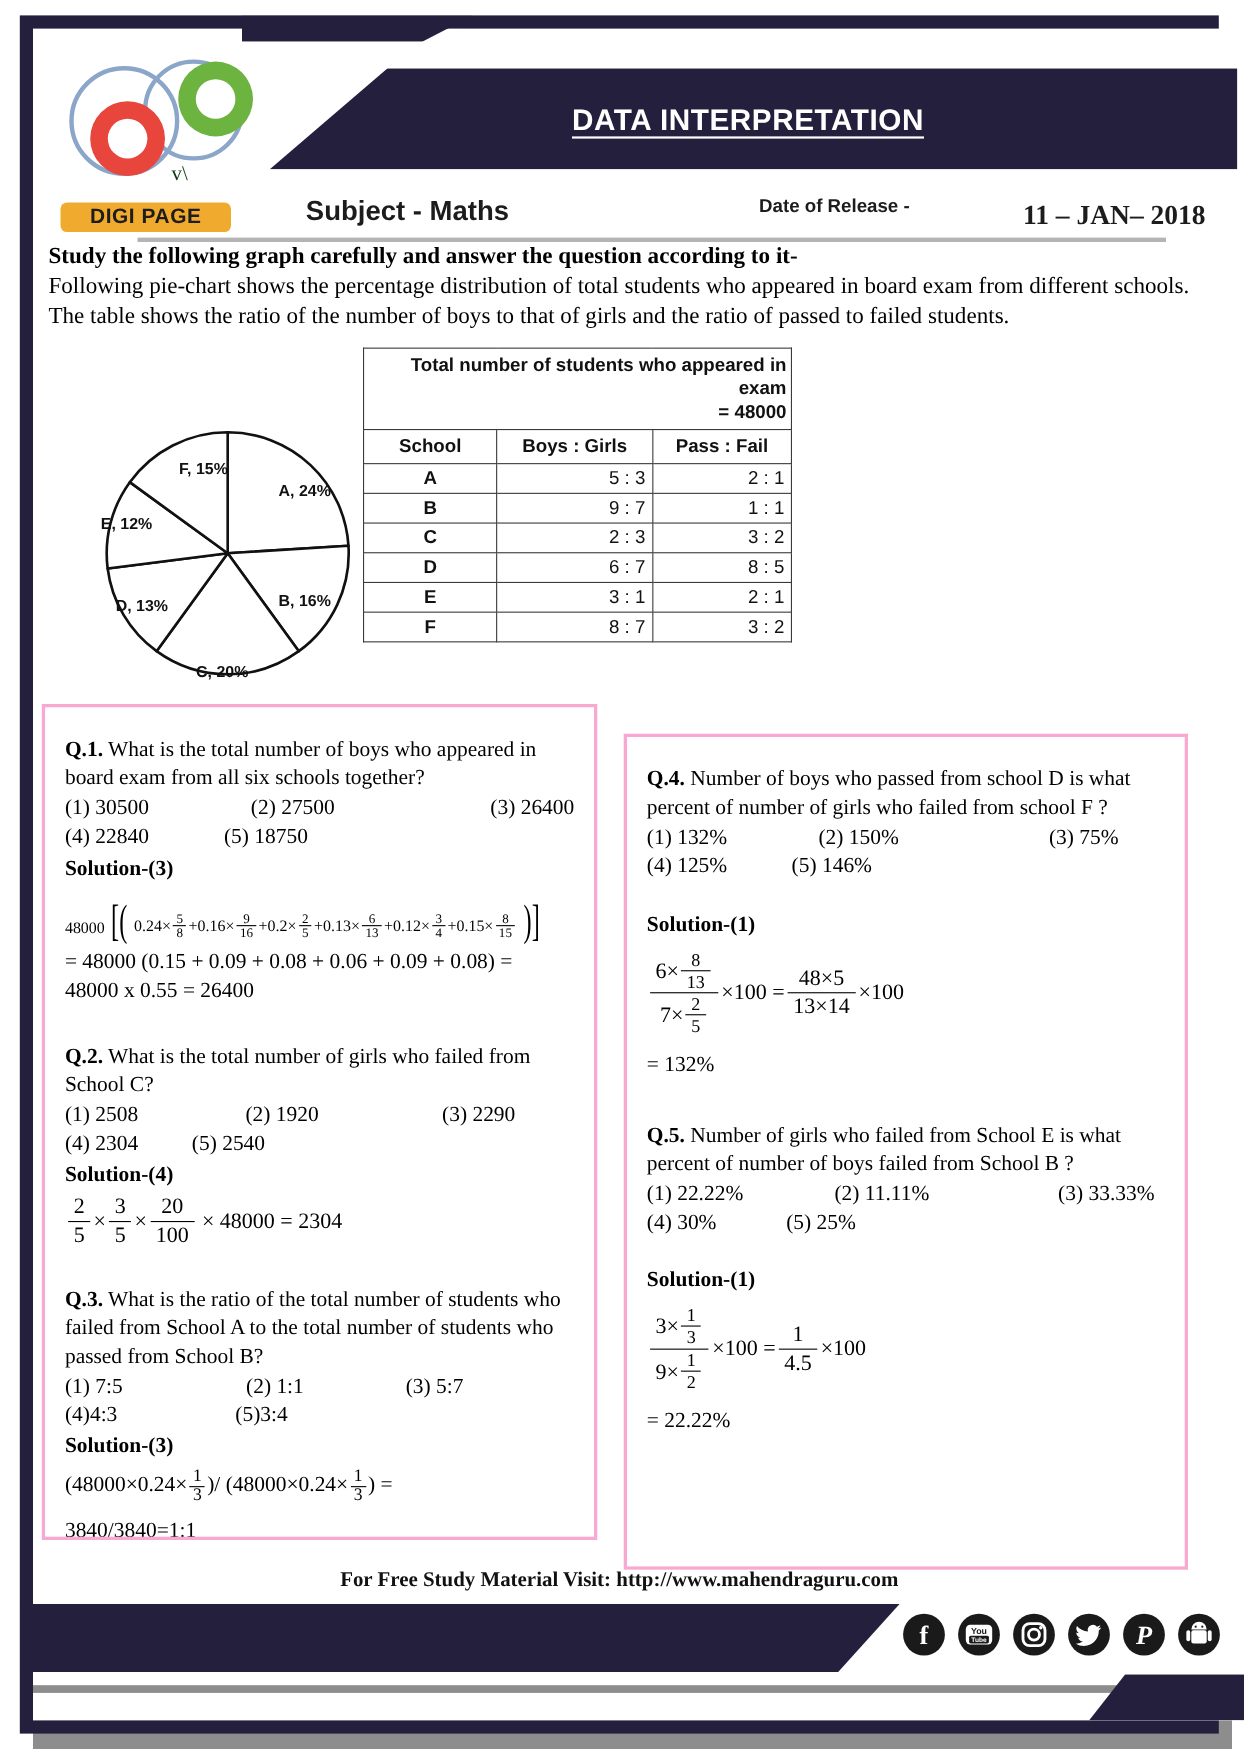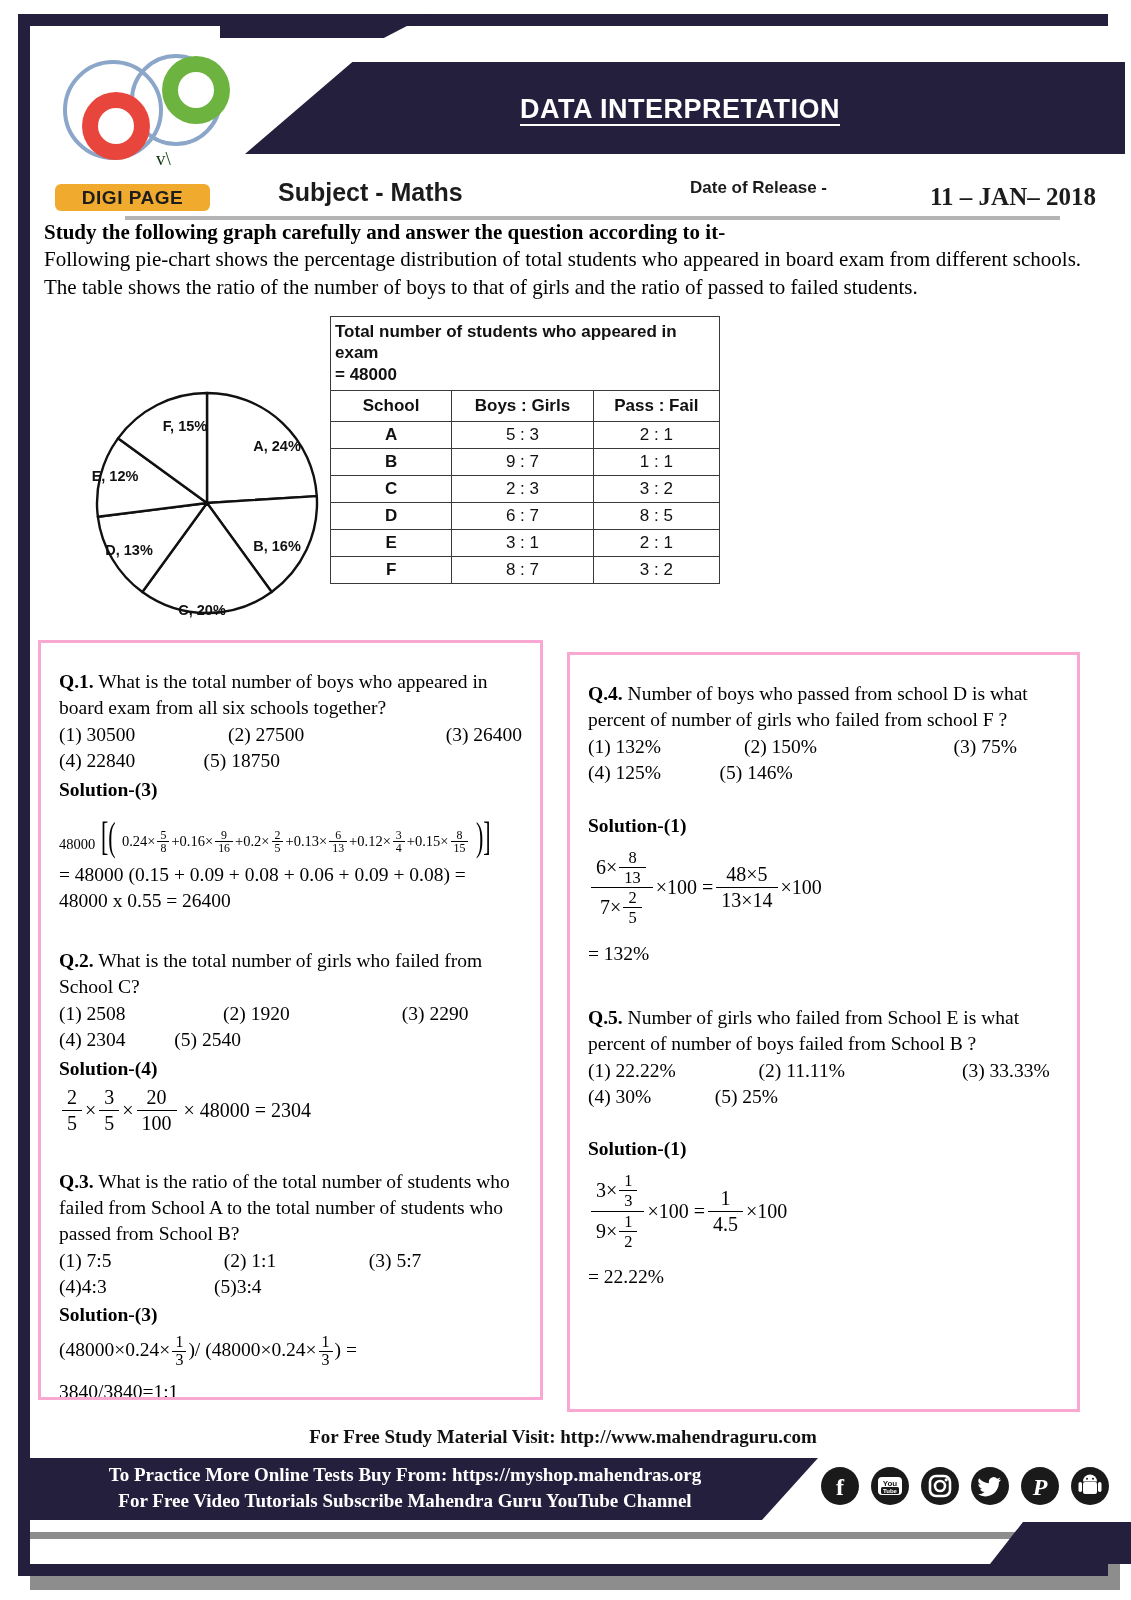--- a/index.html
+++ b/index.html
@@ -137,44 +137,44 @@
     font-family: "Liberation Sans", sans-serif;
     background: #fff;
   }
   table.dtable td, table.dtable th {
     border: 1px solid #3a3a3a;
     padding: 3px 6px;
     font-size: 17px;
     color: #111;
   }
   .tbl-caption {
-    font-weight: bold; font-size: 16.5px; text-align: left; line-height: 1.25;
+    font-weight: bold; font-size: 16.5px; text-align: right; line-height: 1.25;
     padding: 4px 4px 5px 4px !important;
   }
   .tbl-head th { font-weight: bold; font-size: 18px; text-align: center; padding: 5px 18px !important; }
   .th-school { width: 120px; }
   .th-bg { width: 140px; }
   .th-pf { width: 125px; }
   .cell-school { text-align: center; font-weight: bold; font-size: 18px; }
-  .cell-ratio { text-align: center; font-size: 18px; }
+  .cell-ratio { text-align: right; font-size: 18px; }
 
   
   .qbox {
     position: absolute;
     border: 3px solid #f9a8d4;
     background: #fff;
     padding: 26px 18px 16px 18px;
     font-family: "Liberation Serif", serif;
     font-size: 19.5px;
     color: #000;
     line-height: 1.34;
     overflow: hidden;
   }
   .qbox-left  { left: 8px;  top: 614px; width: 505px; height: 760px; }
-  .qbox-right { left: 537px; top: 626px; width: 513px; height: 760px; }
+  .qbox-right { left: 537px; top: 641px; width: 513px; height: 760px; }
 
   .q-title { margin-bottom: 1px; }
   .q-title b { font-weight: bold; }
   .opt-row { display: block; white-space: pre; }
   .sol-label { font-weight: bold; margin-top: 2px; }
   .qblock { margin-bottom: 20px; }
   .plain-math { margin-top: 6px; line-height: 1.4; }
 
   
   .frac {
@@ -479,24 +479,20 @@
           </span>
           <span>×100</span>
         </div>
         <div style="margin-top:14px;">= 22.22%</div>
       </div>
     </div>
 
     <div class="footer-note">For Free Study Material Visit: http://www.mahendraguru.com</div>
 
     <div class="footer-band"></div>
-    <div class="footer-band-text">
-      <div>To Practice More Online Tests Buy From: https://myshop.mahendras.org</div>
-      <div>For Free Video Tutorials Subscribe Mahendra Guru YouTube Channel</div>
-    </div>
 
     <div class="social-row" id="social-row">
         <span><svg class="sicon" viewBox="0 0 40 40">
             <circle cx="20" cy="20" r="19" fill="#1a1a1a"></circle>
             <text x="20" y="29" text-anchor="middle" font-family="'Liberation Serif', serif" font-weight="bold" font-size="24" fill="#fff">f</text>
           </svg></span>
         <span><svg class="sicon" viewBox="0 0 40 40">
             <circle cx="20" cy="20" r="19" fill="#1a1a1a"></circle>
             <rect x="8" y="11" width="24" height="18" rx="4" fill="#fff"></rect>
             <text x="20" y="19.5" text-anchor="middle" font-family="'Liberation Sans', sans-serif" font-size="8" font-weight="bold" fill="#1a1a1a">You</text>

